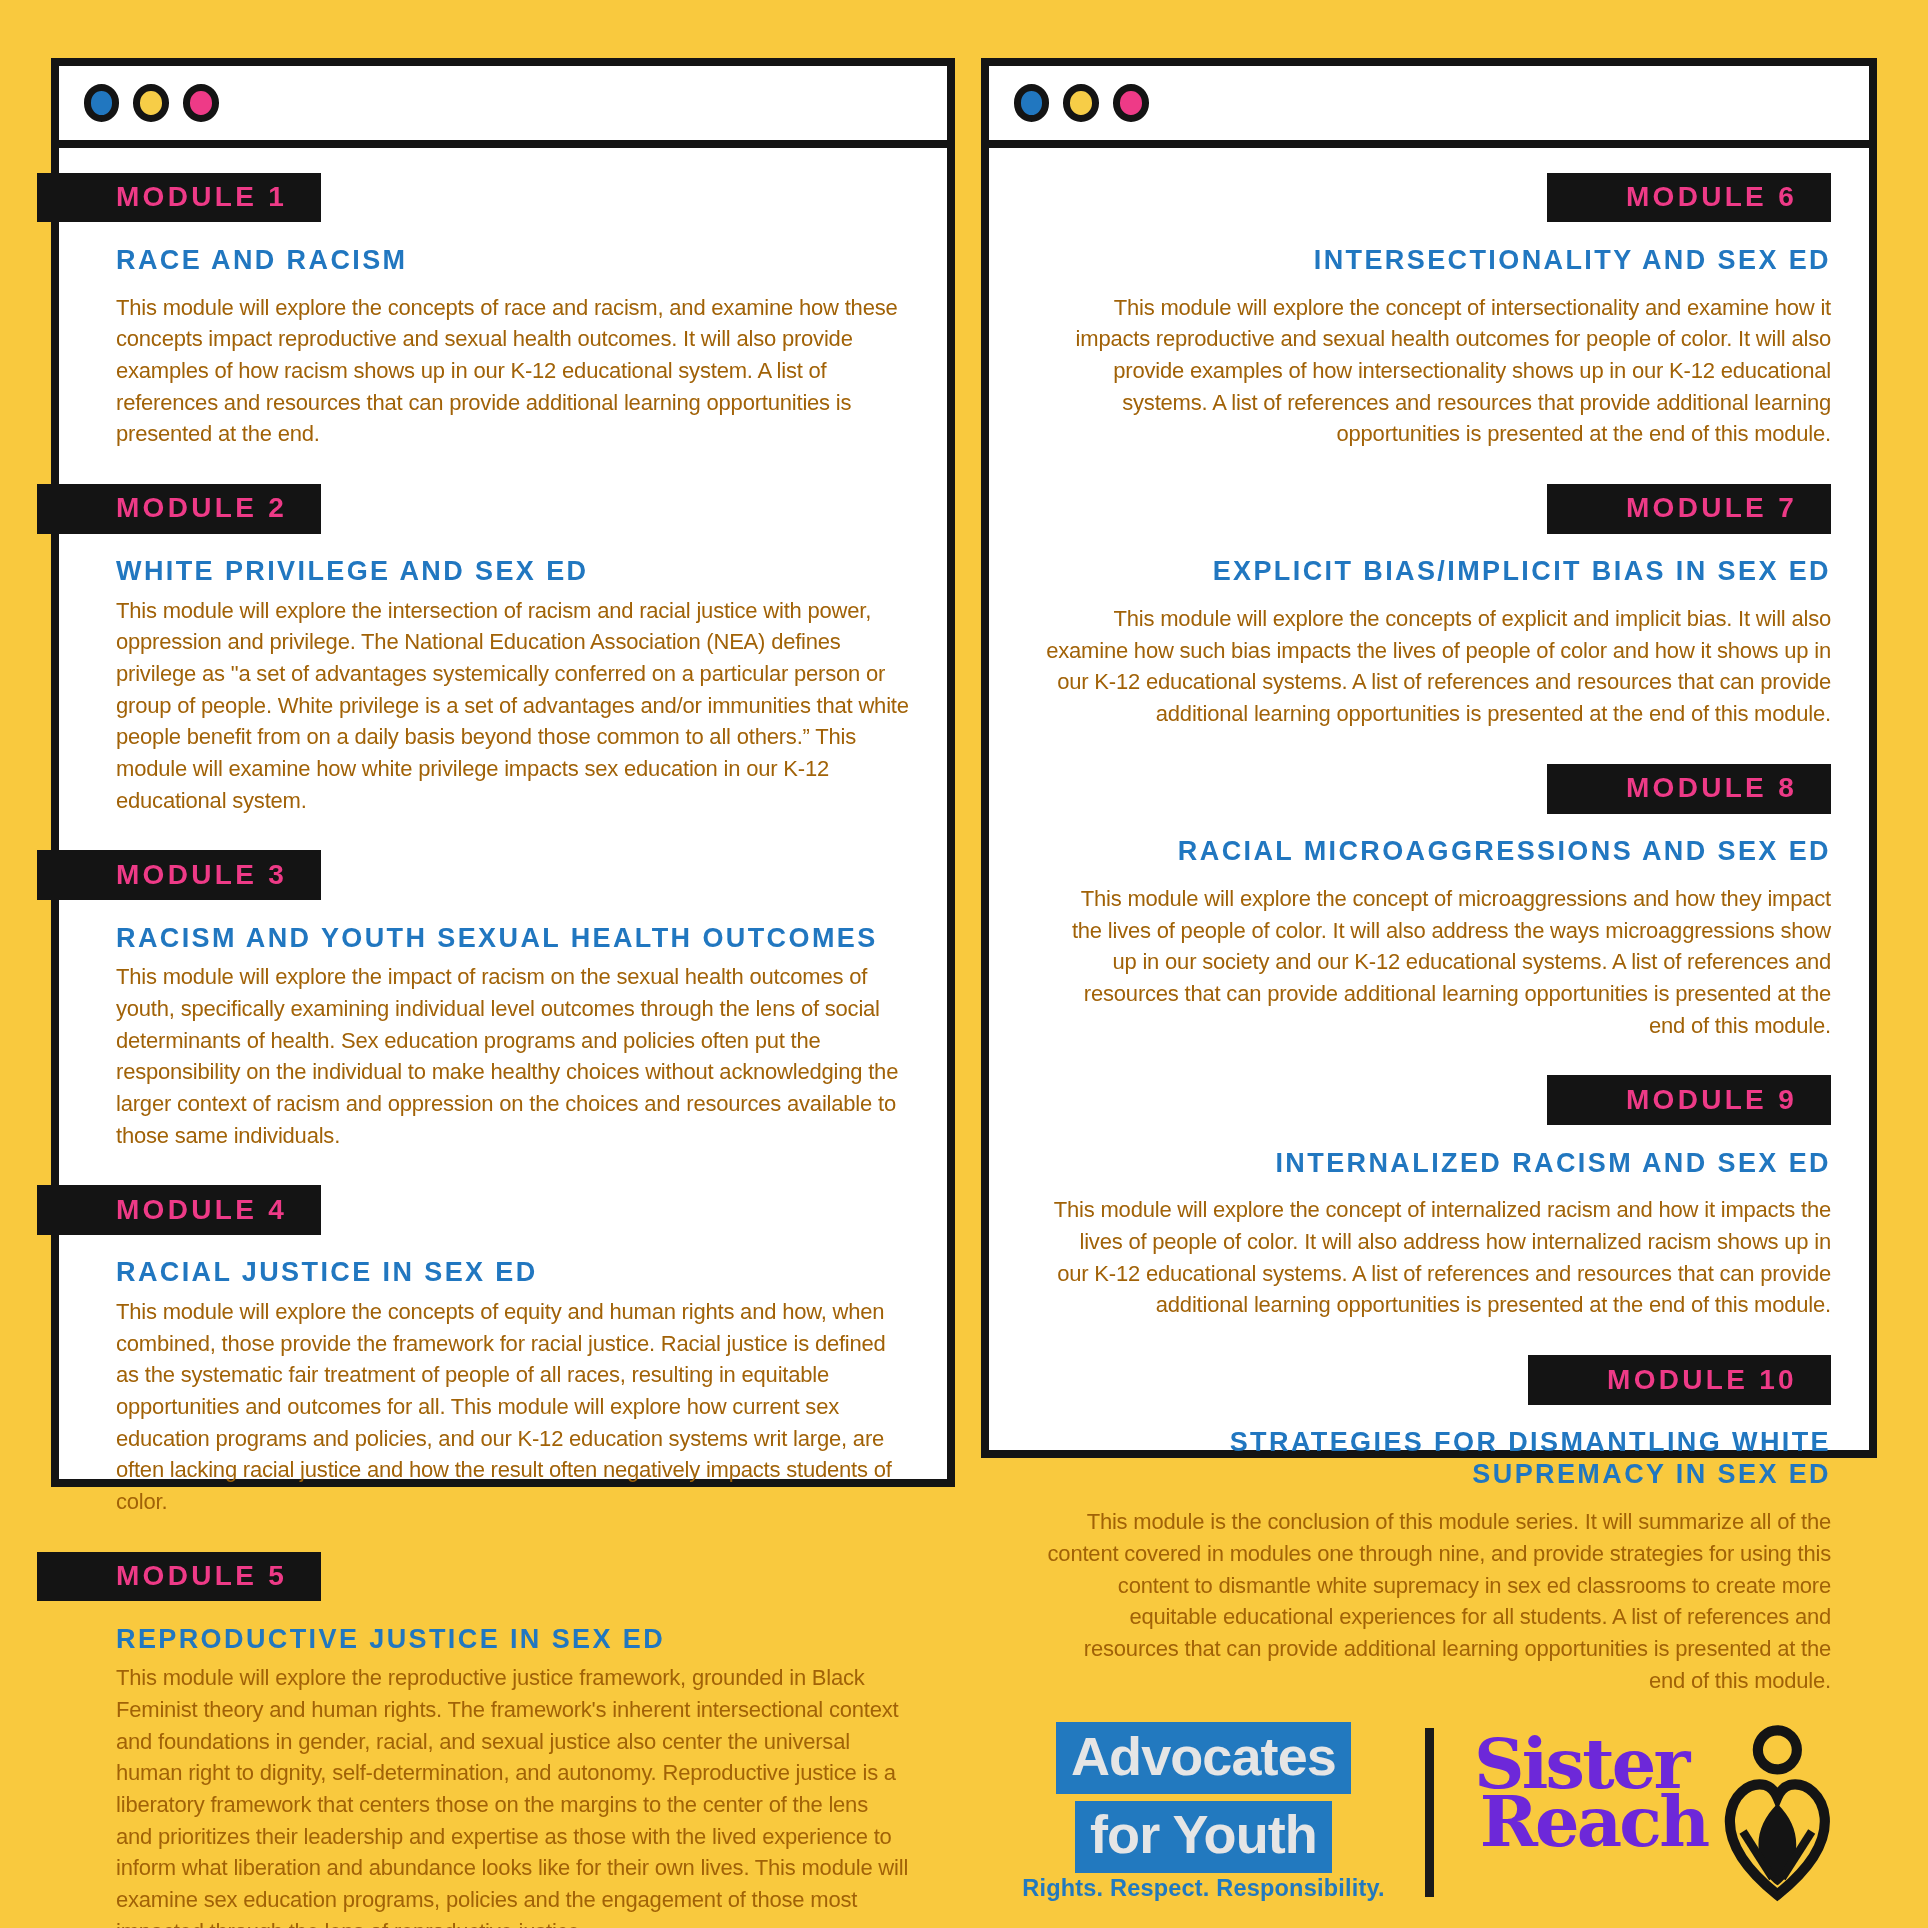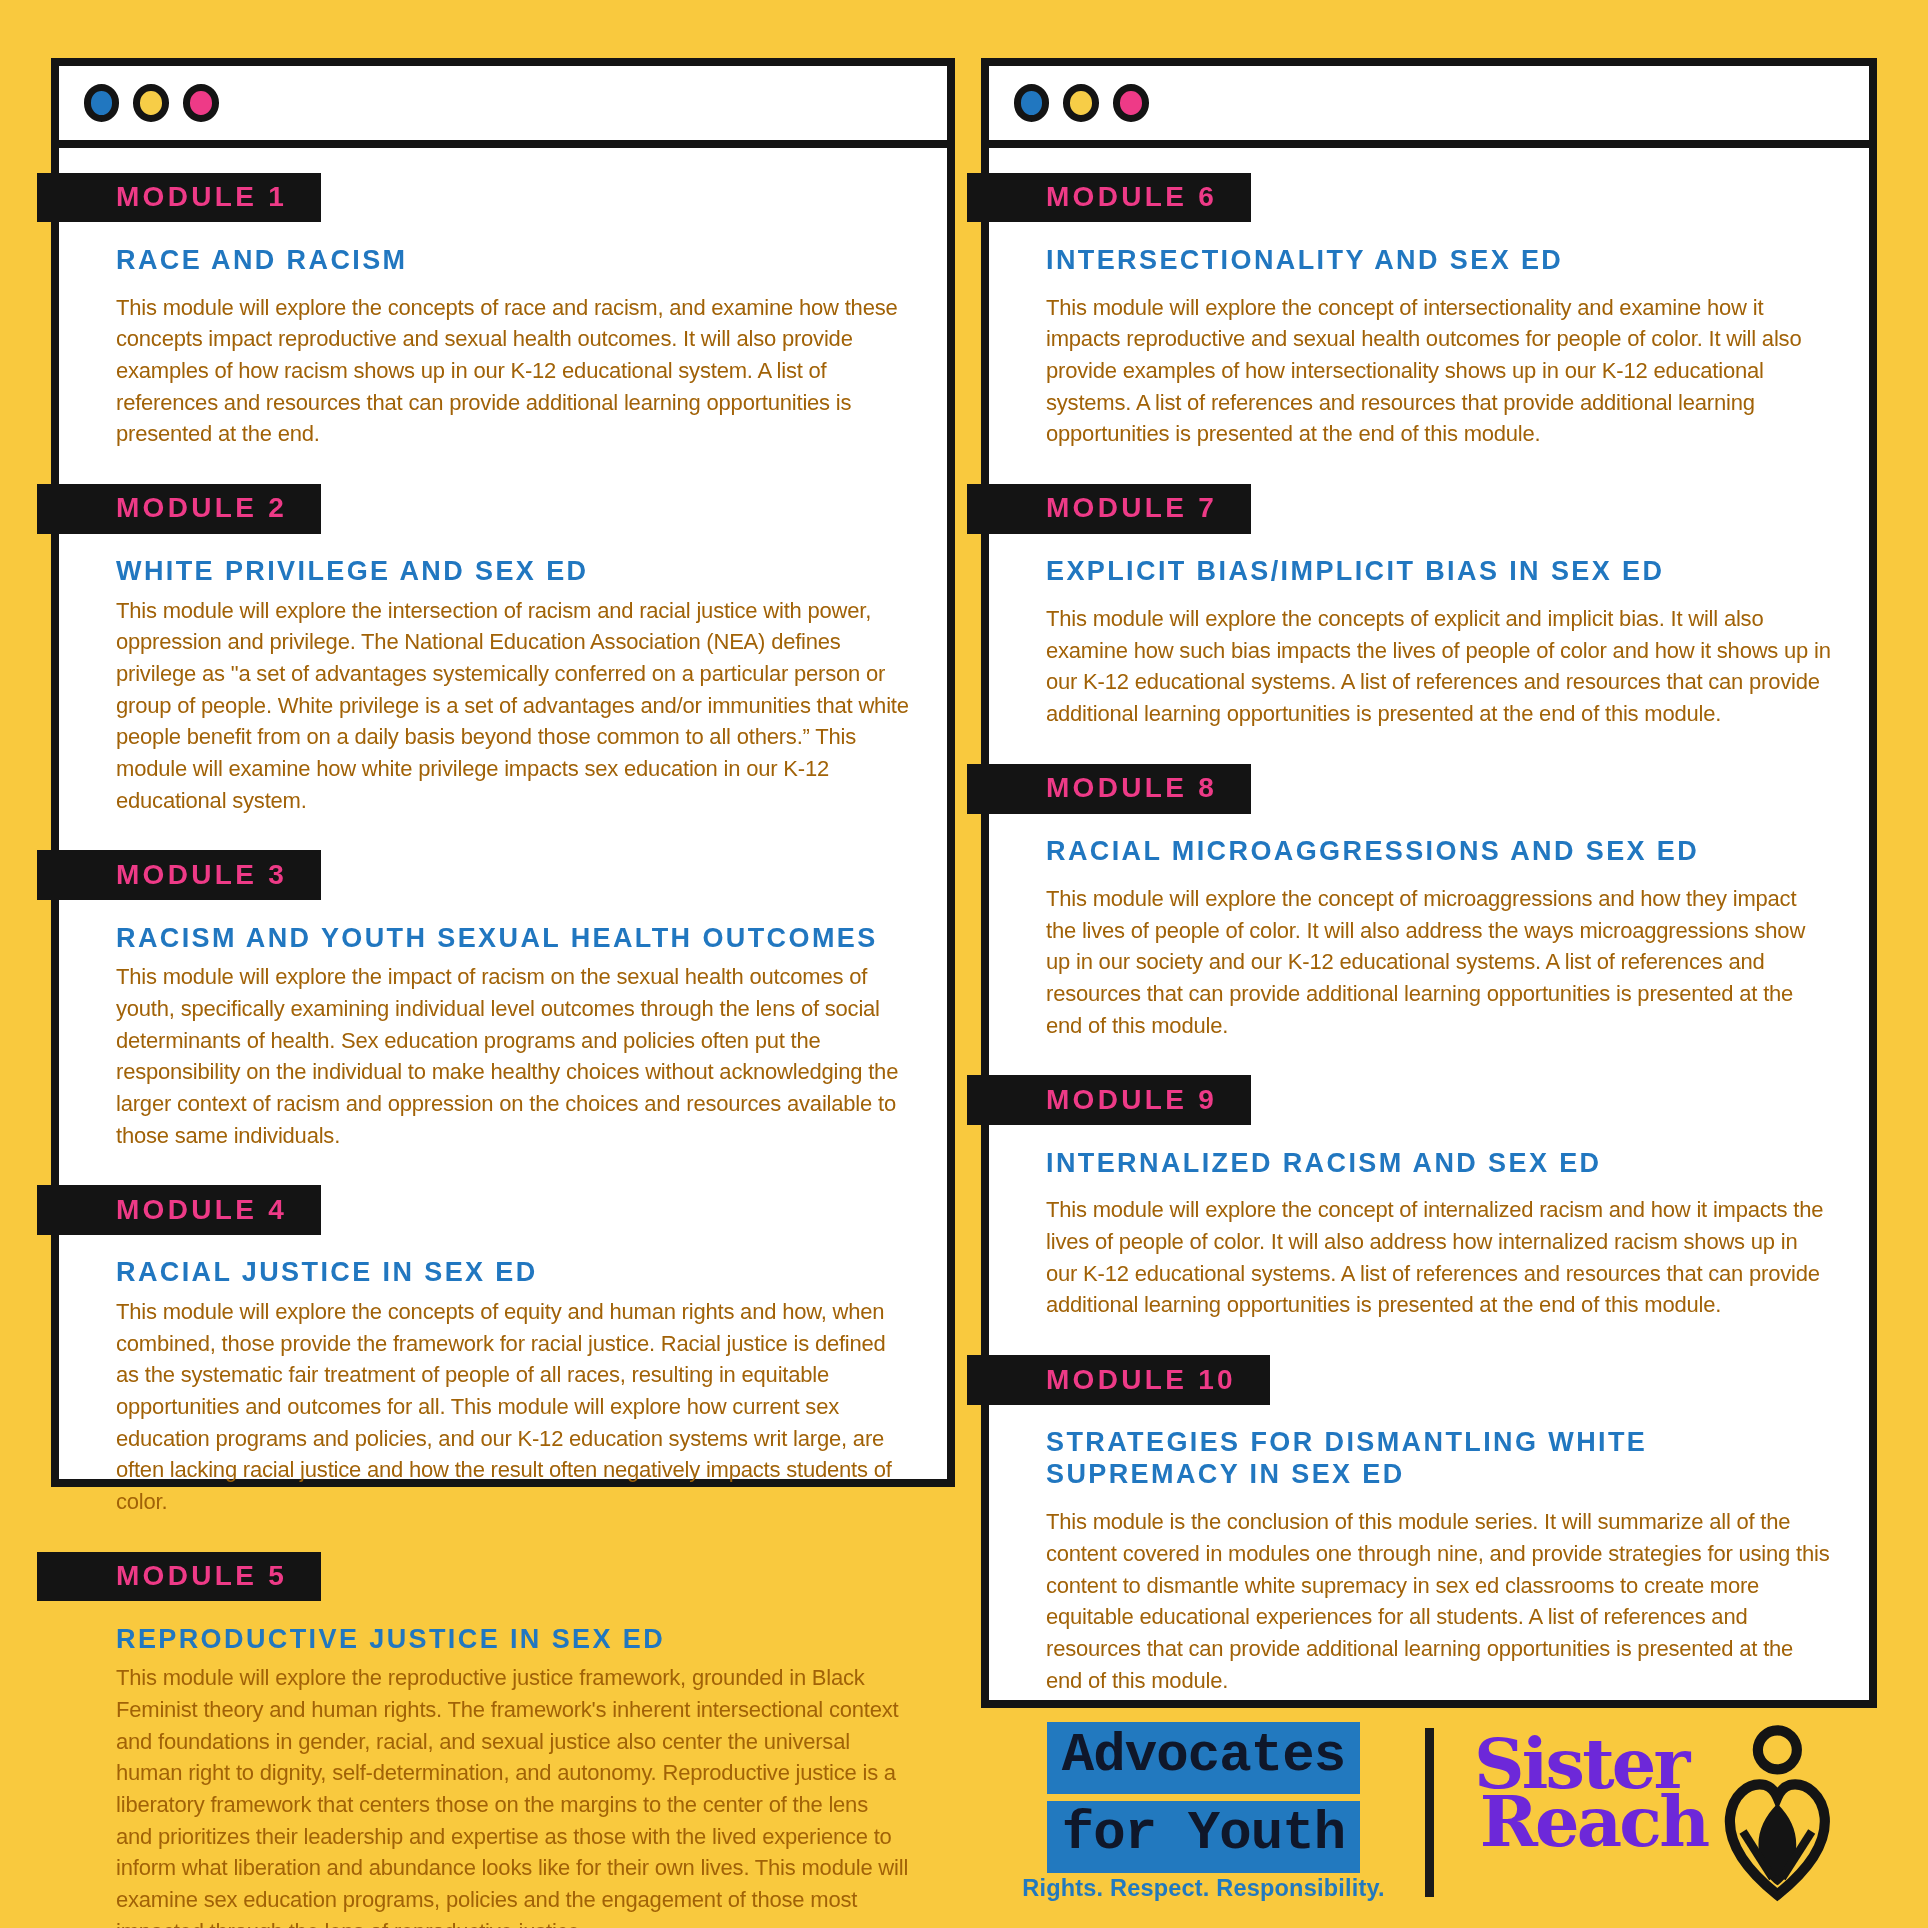--- a/index.html
+++ b/index.html
@@ -7,21 +7,21 @@
     width:1928px;height:1928px;position:relative;overflow:hidden;
     background:#F9C93E;
     font-family:"Liberation Sans", sans-serif;
     -webkit-font-smoothing:antialiased;
   }
   .card{
     position:absolute;background:#ffffff;border:8.5px solid #141414;
     box-sizing:border-box;
   }
   .card-left{left:51px;top:58px;width:904px;height:1429px;}
-  .card-right{left:981px;top:58px;width:896px;height:1650px;}
+  .card-right{left:981px;top:58px;width:896px;height:1400px;text-align:right;}
   .card-header{
     height:74px;border-bottom:8.5px solid #141414;
     display:flex;align-items:center;padding-left:24.5px;gap:14px;
     background:#ffffff;
   }
   .dot{
     width:21.7px;height:23.5px;border-radius:50%;
     border:7.5px solid #141414;display:inline-block;
   }
   .card-body{padding:24.5px 38px 0 57px;}
@@ -41,22 +41,22 @@
     font-size:22px;line-height:1.44;letter-spacing:-0.2px;
     color:#a16207;margin:0;
   }
   
   .footer{
     position:absolute;left:981px;top:1706px;width:896px;height:212px;
     display:flex;align-items:center;justify-content:center;gap:40px;
   }
   .afy{display:flex;flex-direction:column;align-items:center;}
   .afy-box{
-    color:#0f172a;font-weight:bold;line-height:1;
-    padding:6.6px 15px 11.3px 15px;letter-spacing:-0.9px;font-family:Liberation Mono, monospace;
+    color:#e5e5e5;font-weight:bold;line-height:1;
+    padding:6.6px 15px 11.3px 15px;letter-spacing:-0.9px;
   }
   .afy-box-1{font-size:54px;}
   .afy-box-2{font-size:54px;margin-top:6.6px;}
   .afy-tagline{font-size:23.5px;font-weight:bold;margin-top:2px;letter-spacing:0.2px;}
   .footer-divider{width:9.4px;height:169px;background:#1a1a1a;}
   .sr{display:flex;align-items:flex-start;gap:7.5px;}
   .sr-text{
     font-family:"DejaVu Serif", serif;font-weight:bold;color:#6d28d9;
     font-size:70px;line-height:0.84;letter-spacing:-2.8px;padding-top:13px;
   }

